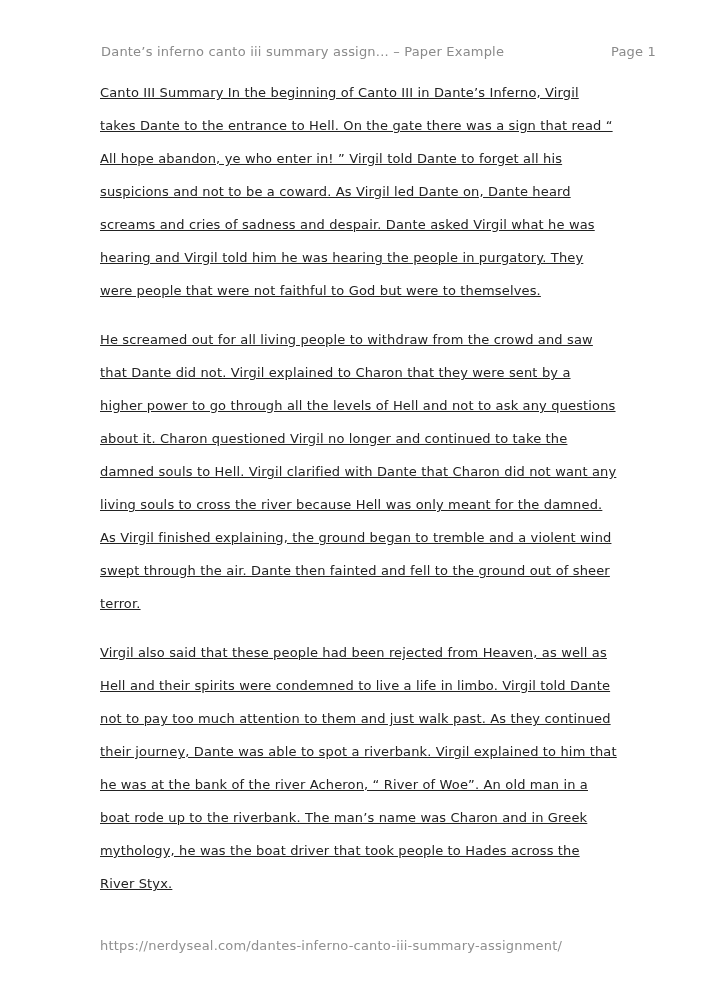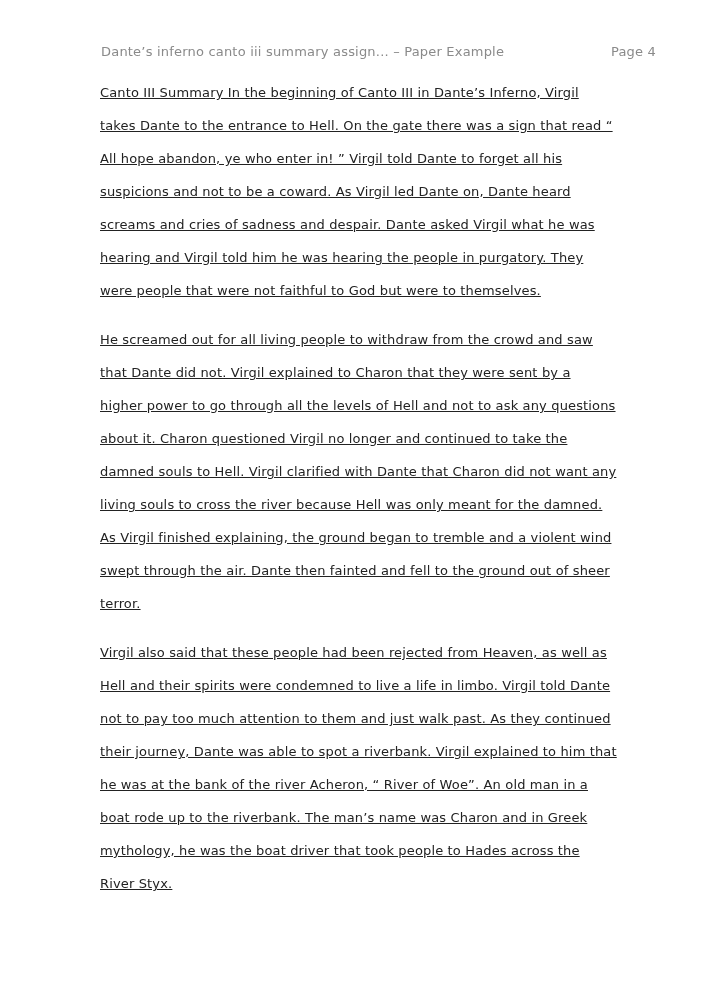--- a/index.html
+++ b/index.html
@@ -62,21 +62,21 @@
     cursor: pointer;
   }
 </style>
 </head>
 <body>
 
 <div class="page">
 
   <div class="page-header">
     <span class="doc-title">Dante’s inferno canto iii summary assign... – Paper Example</span>
-    <span class="page-number">Page 4</span>
+    <span class="page-number">Page 1</span>
   </div>
 
   <div class="content">
     <p>Canto III Summary In the beginning of Canto III in Dante’s Inferno, Virgil
 takes Dante to the entrance to Hell. On the gate there was a sign that read “
 All hope abandon, ye who enter in! ” Virgil told Dante to forget all his
 suspicions and not to be a coward. As Virgil led Dante on, Dante heard
 screams and cries of sadness and despair. Dante asked Virgil what he was
 hearing and Virgil told him he was hearing the people in purgatory. They
 were people that were not faithful to God but were to themselves.</p>
@@ -92,14 +92,17 @@
     <p>Virgil also said that these people had been rejected from Heaven, as well as
 Hell and their spirits were condemned to live a life in limbo. Virgil told Dante
 not to pay too much attention to them and just walk past. As they continued
 their journey, Dante was able to spot a riverbank. Virgil explained to him that
 he was at the bank of the river Acheron, “ River of Woe”. An old man in a
 boat rode up to the riverbank. The man’s name was Charon and in Greek
 mythology, he was the boat driver that took people to Hades across the
 River Styx.</p>
   </div>
 
+  <div class="page-footer">
+    <a>https://nerdyseal.com/dantes-inferno-canto-iii-summary-assignment/</a>
+  </div>
 
 </div>
 
 </body></html>

